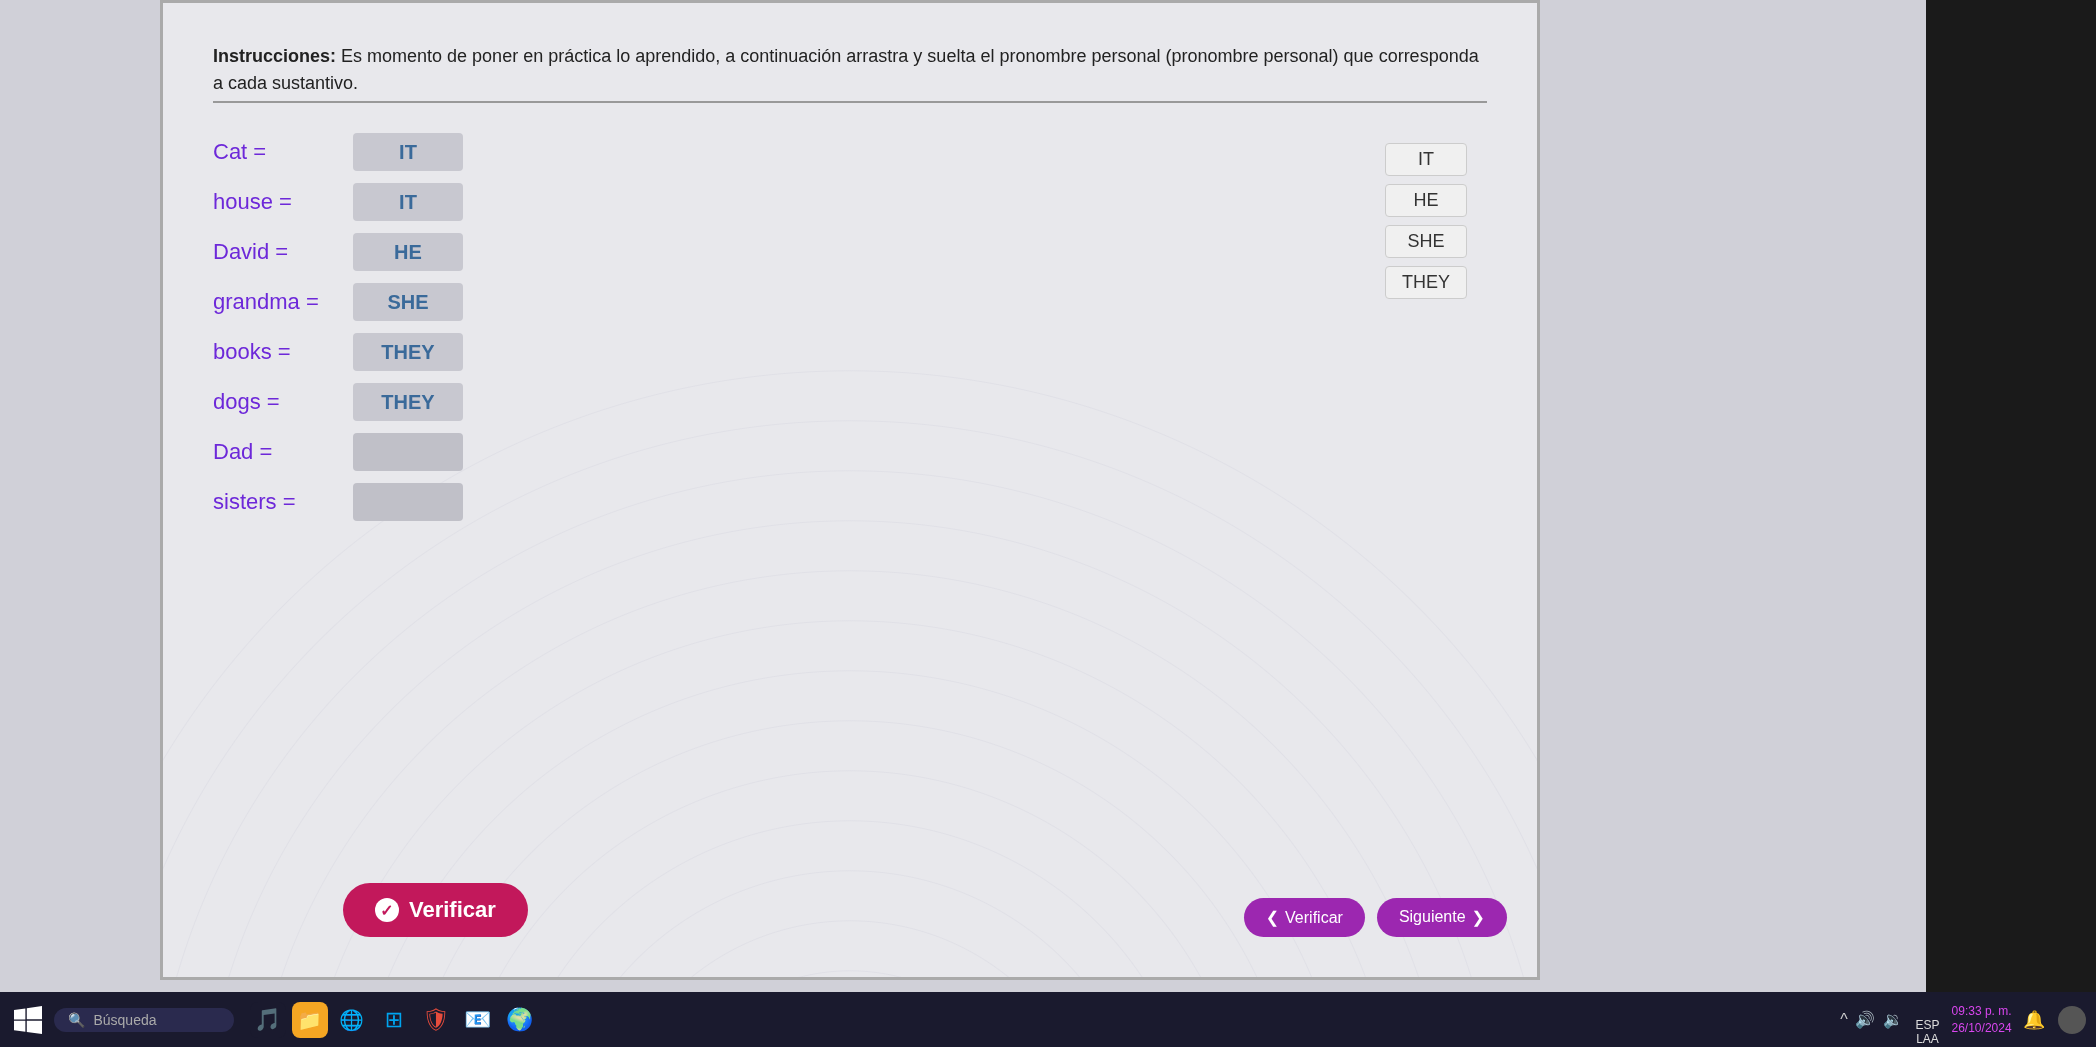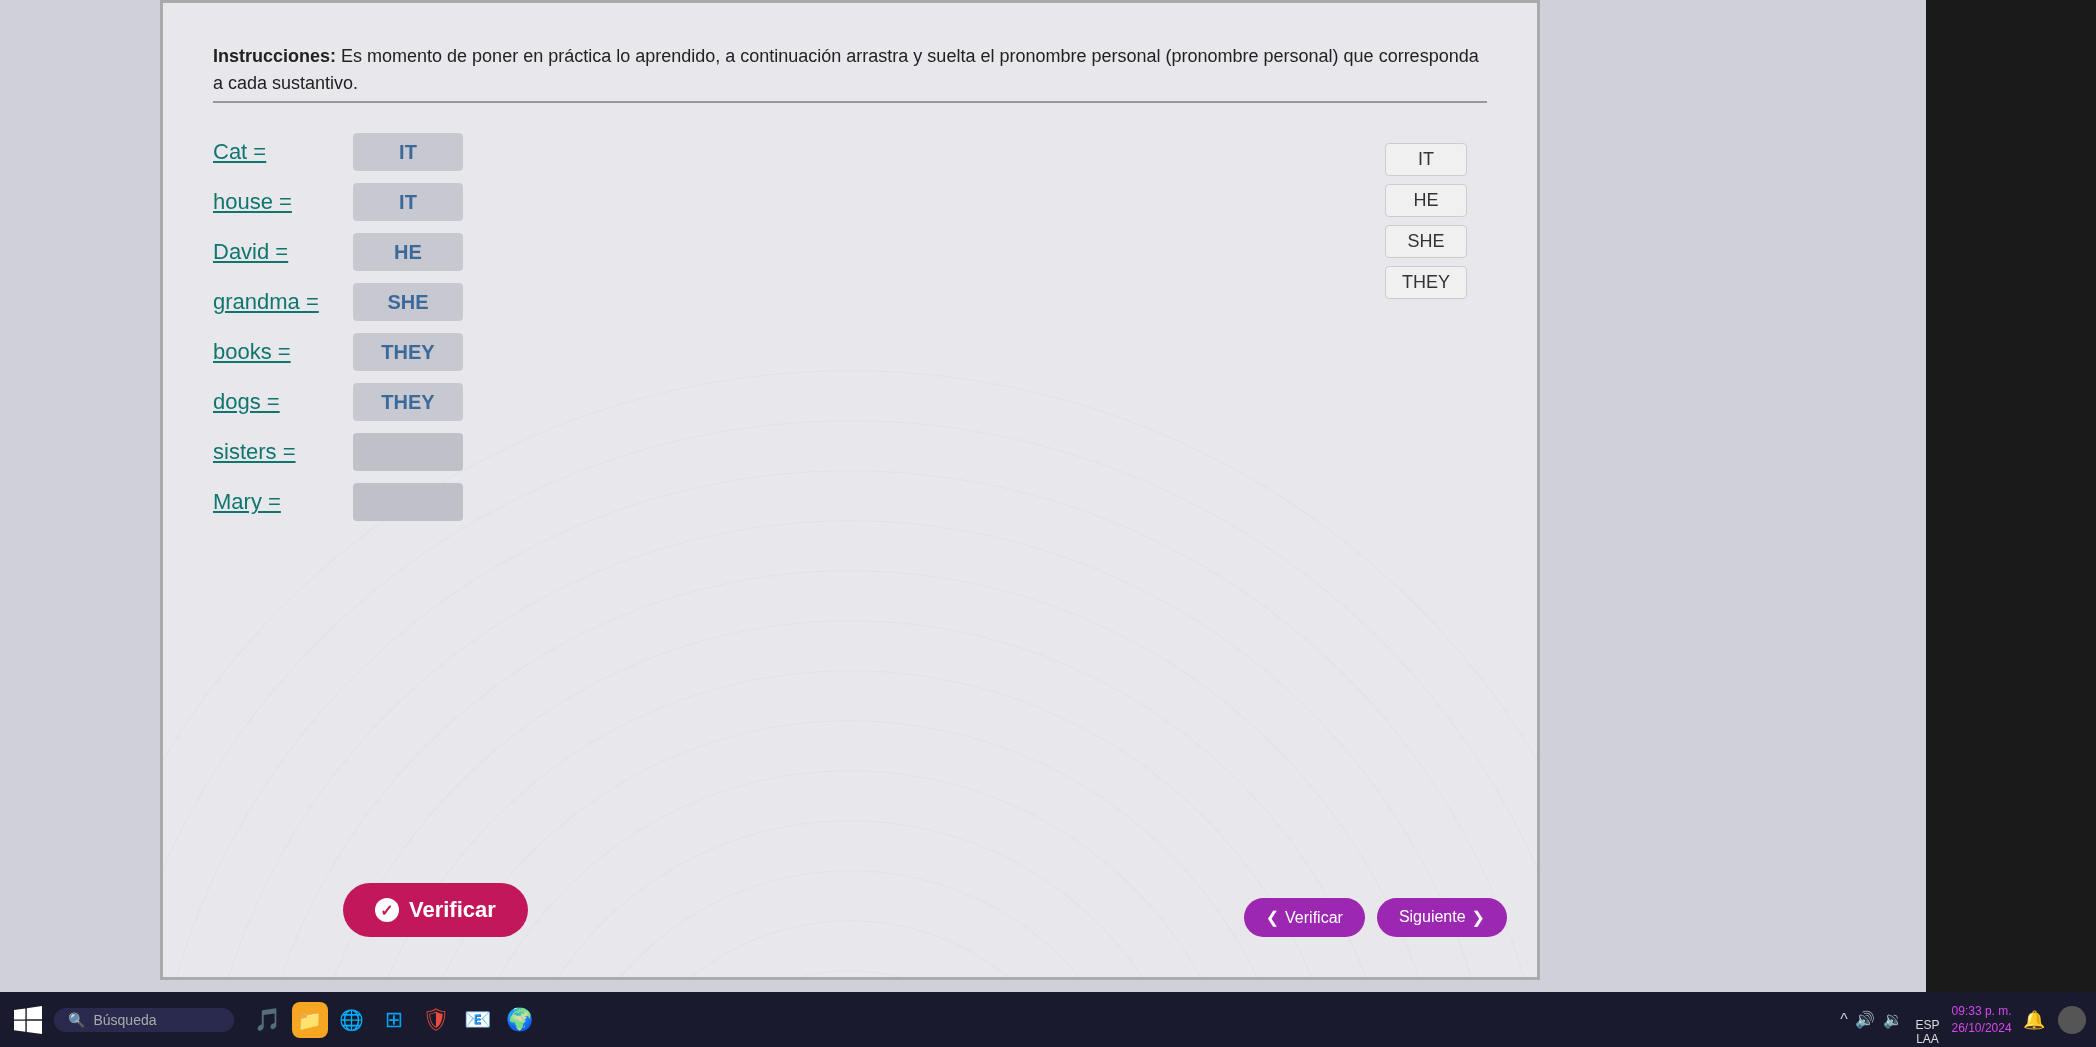--- a/index.html
+++ b/index.html
@@ -86,22 +86,21 @@
       display: flex;
       align-items: center;
       gap: 10px;
       font-size: 22px;
       color: #333;
     }
 
     .item-label {
       min-width: 130px;
       font-size: 22px;
-      color: #0f766e;
-      text-decoration: underline;
+      color: #6d28d9;
     }
 
     .answer-box {
       min-width: 110px;
       height: 38px;
       background: #c8c8d0;
       border: none;
       border-radius: 4px;
       display: flex;
       align-items: center;
@@ -345,31 +344,31 @@
         <div class="item-row">
           <span class="item-label">books =</span>
           <div class="answer-box filled">THEY</div>
         </div>
 
         <div class="item-row">
           <span class="item-label">dogs =</span>
           <div class="answer-box filled">THEY</div>
         </div>
 
+        <div class="item-row">
+          <span class="item-label">Dad =</span>
+          <div class="answer-box empty"></div>
+        </div>
 
 
         <div class="item-row">
           <span class="item-label">sisters =</span>
           <div class="answer-box empty"></div>
         </div>
 
-        <div class="item-row">
-          <span class="item-label">Mary =</span>
-          <div class="answer-box empty"></div>
-        </div>
       </div>
 
       <div class="word-bank">
         <div class="word-chip">IT</div>
         <div class="word-chip">HE</div>
         <div class="word-chip">SHE</div>
         <div class="word-chip">THEY</div>
       </div>
     </div>
 

